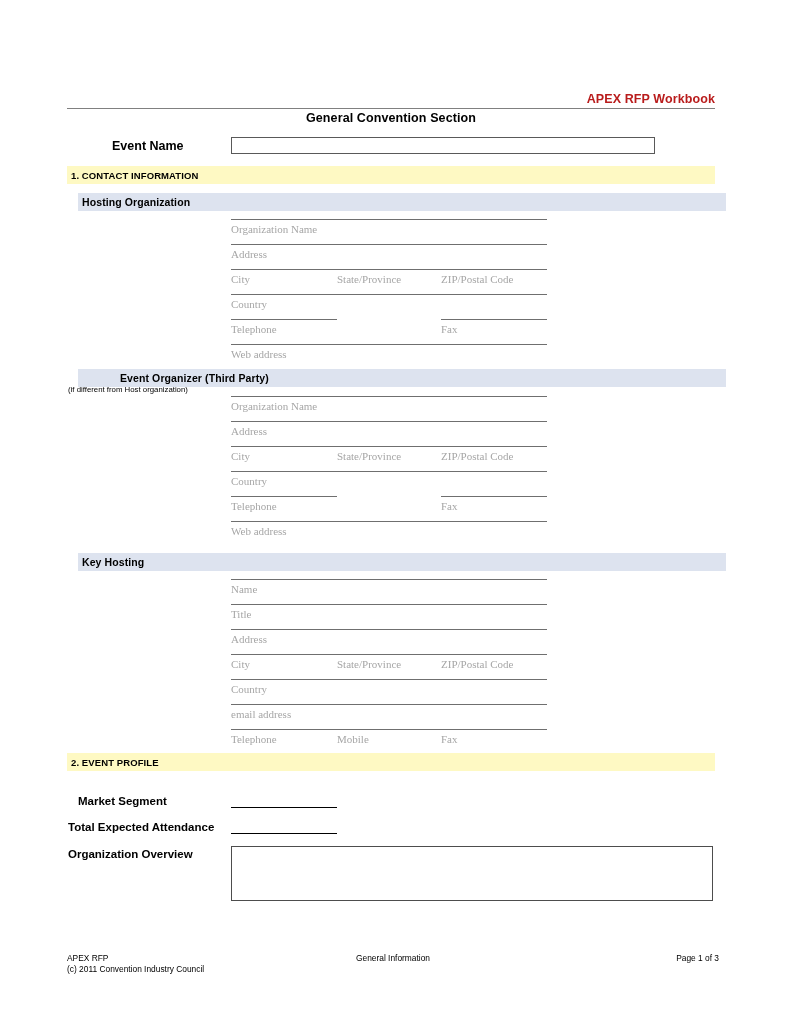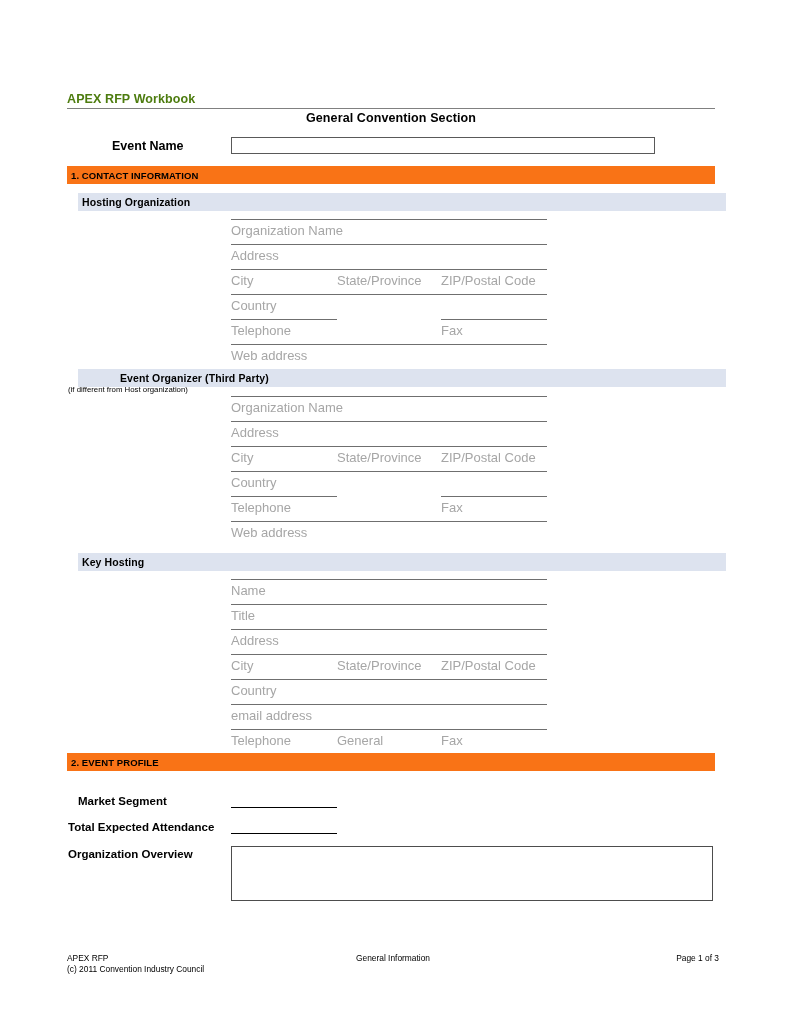--- a/index.html
+++ b/index.html
@@ -23,24 +23,24 @@
   }
 
   
   .doc-header {
     position: absolute;
     left: 67px;
     top: 92px;
     width: 648px;
   }
   .doc-title {
-    text-align: left;
+    text-align: right;
     font-size: 12.5px;
     font-weight: bold;
-    color: #4d7c0f;
+    color: #b91c1c;
     line-height: 15px;
     letter-spacing: .1px;
   }
   .header-rule {
     height: 0;
     border-top: 1.5px solid #808080;
     margin-top: 1px;
     margin-bottom: 1px;
   }
   .doc-subtitle {
@@ -89,21 +89,21 @@
   .band {
     position: absolute;
     left: 67px;
     width: 648px;
     height: 18px;
     box-sizing: border-box;
     padding-left: 4px;
     display: flex;
     align-items: center;
   }
-  .band.orange { background: #f97316; }
+  .band.orange { background: #fef9c3; }
   .band.blue   { background: #dde3ef; margin-left: 11px; }
   .band-label {
     font-size: 9.5px;
     font-weight: bold;
     color: #000;
     letter-spacing: .1px;
   }
   .band.blue .band-label {
     font-size: 10.5px;
   }
@@ -128,23 +128,24 @@
   }
   .fline {
     position: absolute;
     top: 0;
     height: 0;
     border-top: 1.2px solid #6f6f6f;
   }
   .flabel {
     position: absolute;
     top: 4px;
-    font-size: 13px;
+    font-size: 11px;
     color: #a6a6a6;
     white-space: nowrap;
+    font-family: Liberation Serif, serif;
   }
   
   .c1 { left: 0px; }
   .c2 { left: 106px; }
   .c3 { left: 210px; text-align: center; }
   .w-full { width: 316px; }
   .w-half { width: 106px; }
   .w-right { width: 106px; left: 210px; }
 
   
@@ -384,21 +385,21 @@
       <div class="fline w-full c1"></div>
       <input class="finput w-full c1" type="text" style="">
       <span class="flabel c1">email address</span>
     </div>
     <div class="frow">
       <div class="fline w-full c1"></div>
       <input class="finput w-half c1" type="text" style="">
       <input class="finput w-half c2" type="text" style="">
       <input class="finput w-right" type="text" style="">
       <span class="flabel c1">Telephone</span>
-      <span class="flabel c2">General</span>
+      <span class="flabel c2">Mobile</span>
       <span class="flabel c3">Fax</span>
     </div>
   </div>
 
   <div class="band orange" style="top:753px;">
     <span class="band-label">2. EVENT PROFILE</span>
   </div>
 
   <div class="profile-label" style="top:795px;padding-left:10px;">Market Segment</div>
   <div class="short-line" style="top:807px;"></div>

